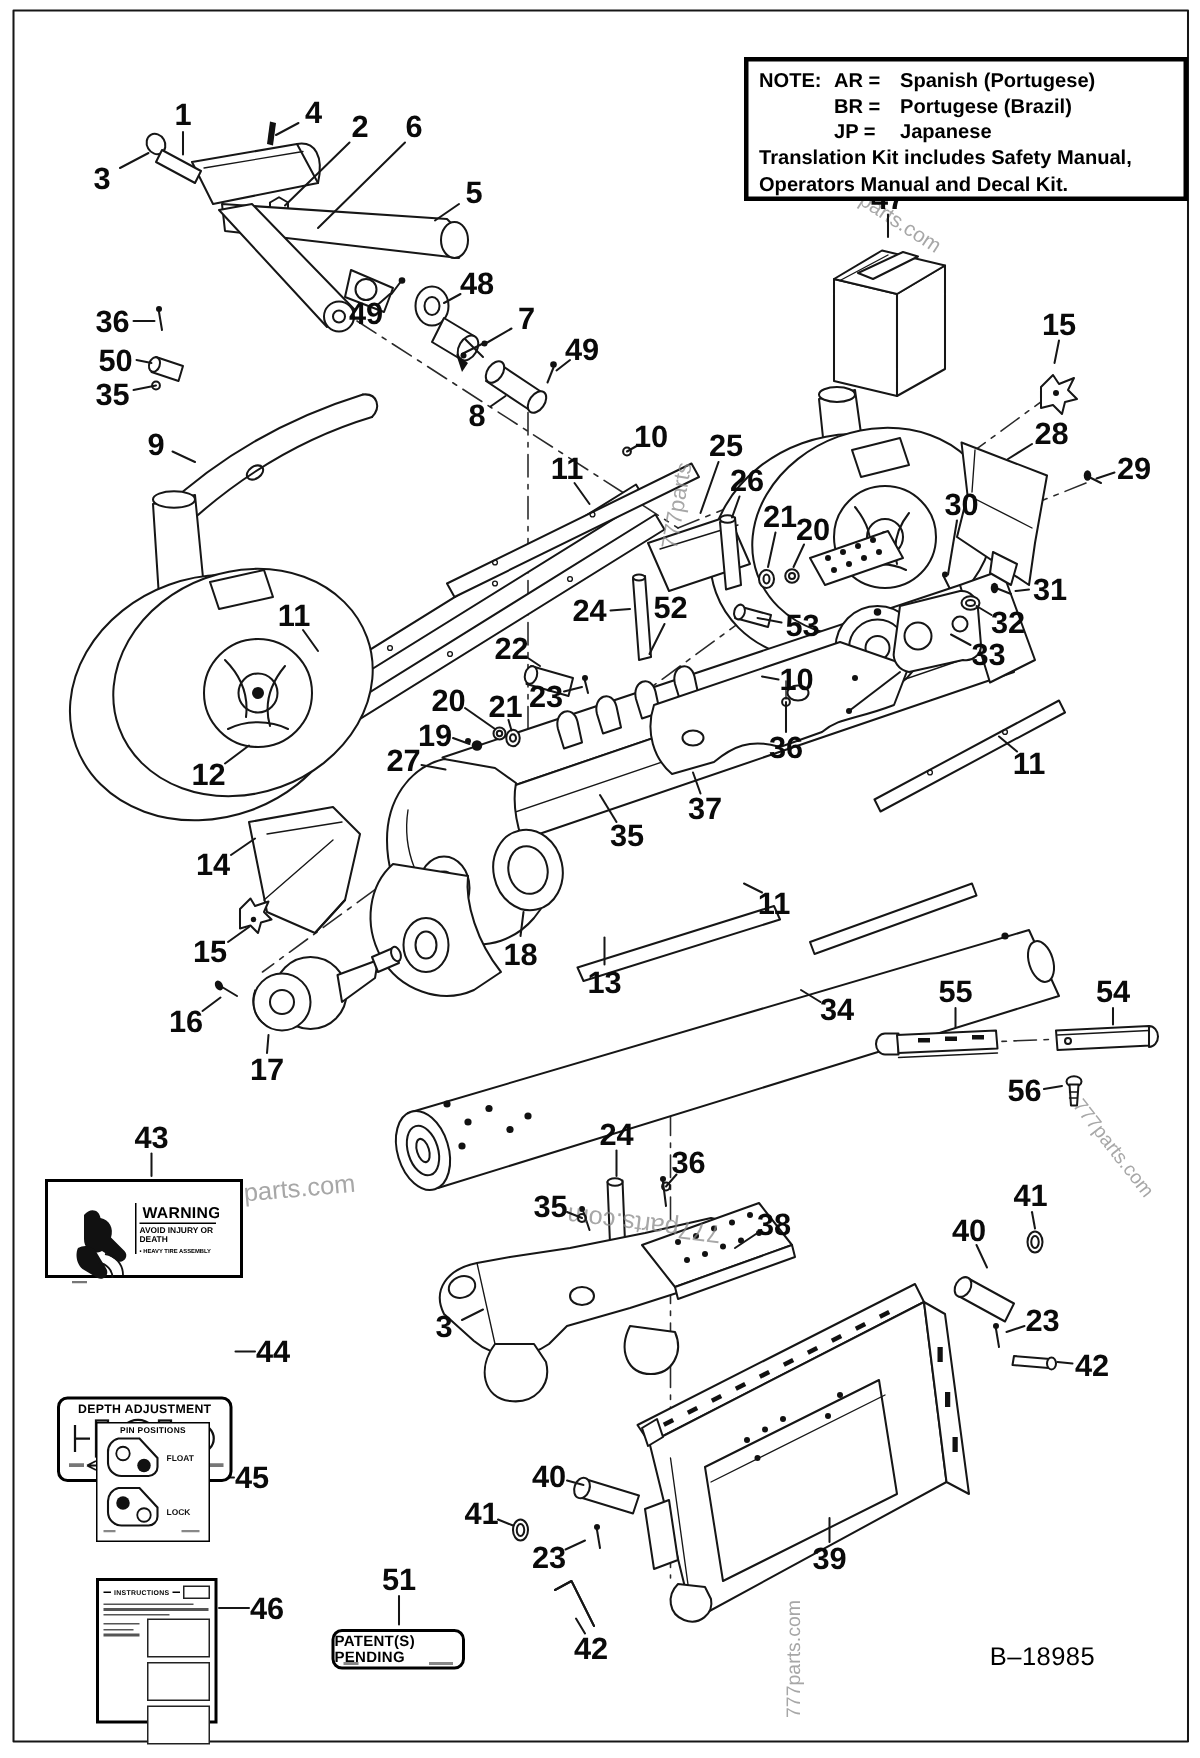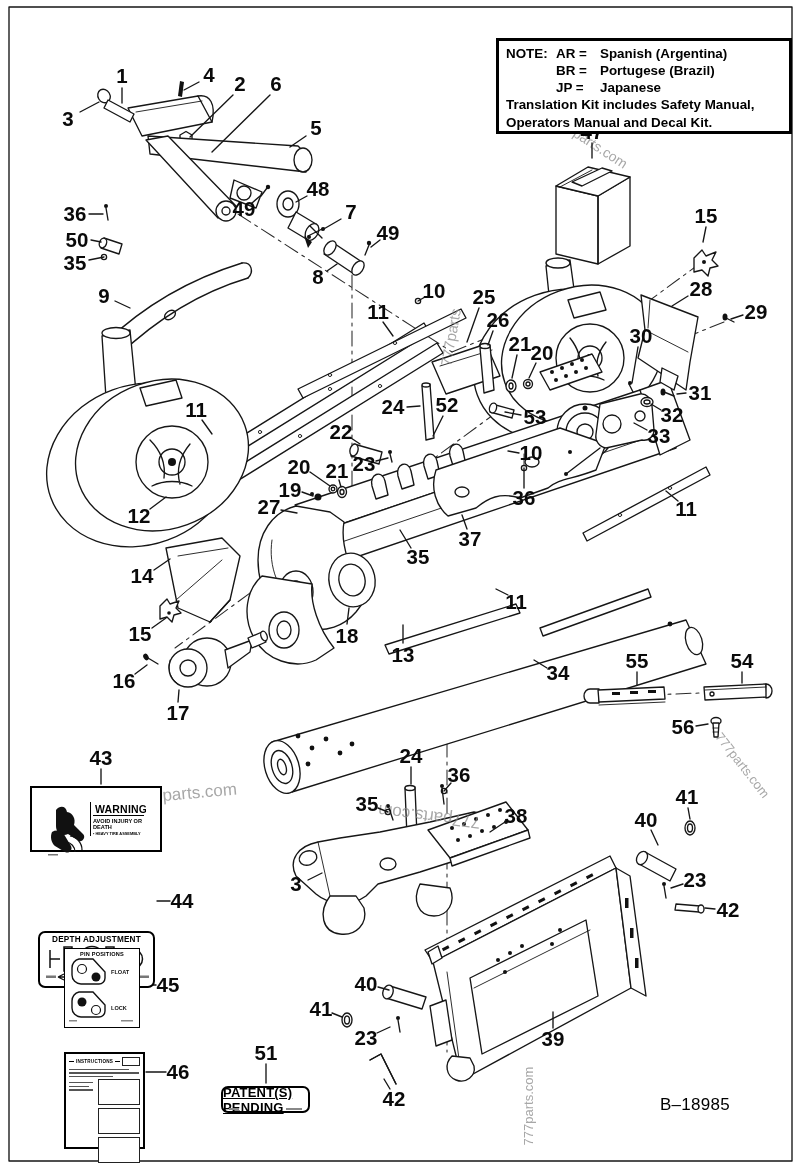--- a/index.html
+++ b/index.html
@@ -43,21 +43,21 @@
   .instr-head{display:flex;align-items:center;gap:2px;}
   .instr-head .dash{flex:1;height:1.5px;background:#000;}
   .instr-title{font-size:4.6px;font-weight:bold;letter-spacing:.2px;}
   .instr-line{height:1.3px;background:#555;margin-top:2.5px;}
   .instr-cols{display:flex;gap:3px;margin-top:2px;}
   .instr-left{width:26px;}
   .instr-right{flex:1;}
   .instr-box{border:1.2px solid #222;height:24px;margin-bottom:3px;background:#fff;}
   .patent{left:221px;top:1086px;width:89px;height:27px;border-width:2.5px;border-radius:7px;
           display:flex;align-items:center;justify-content:center;}
-  .patent-tx{font-weight:bold;font-size:13px;letter-spacing:.2px;text-decoration:underline;}
+  .patent-tx{font-weight:bold;font-size:10px;letter-spacing:.2px;}
   .patent-micro{position:absolute;bottom:1.5px;height:1.5px;background:#888;}
   .drawing-no{position:absolute;left:600px;top:1095px;width:190px;text-align:center;
               font-size:17px;letter-spacing:.3px;}
 </style>
 </head>
 <body>
 
 <div class="page">
 
   <svg class="art" width="800" height="1172" viewBox="0 0 800 1172">
@@ -555,21 +555,21 @@
         <line x1="390" y1="1089" x2="384" y2="1079" class="leader"></line>
         <text x="394" y="1106" class="callout">42</text>
       </g>
   </svg>
 
   
   <div class="note-box">
     <div class="note-row">
       <span class="note-kw">NOTE:</span>
       <span class="note-abbr">AR =</span>
-      <span>Spanish (Argentina)</span>
+      <span>Spanish (Portugese)</span>
     </div>
     <div class="note-row">
       <span class="note-kw"></span>
       <span class="note-abbr">BR =</span>
       <span>Portugese (Brazil)</span>
     </div>
     <div class="note-row">
       <span class="note-kw"></span>
       <span class="note-abbr">JP =</span>
       <span>Japanese</span>

